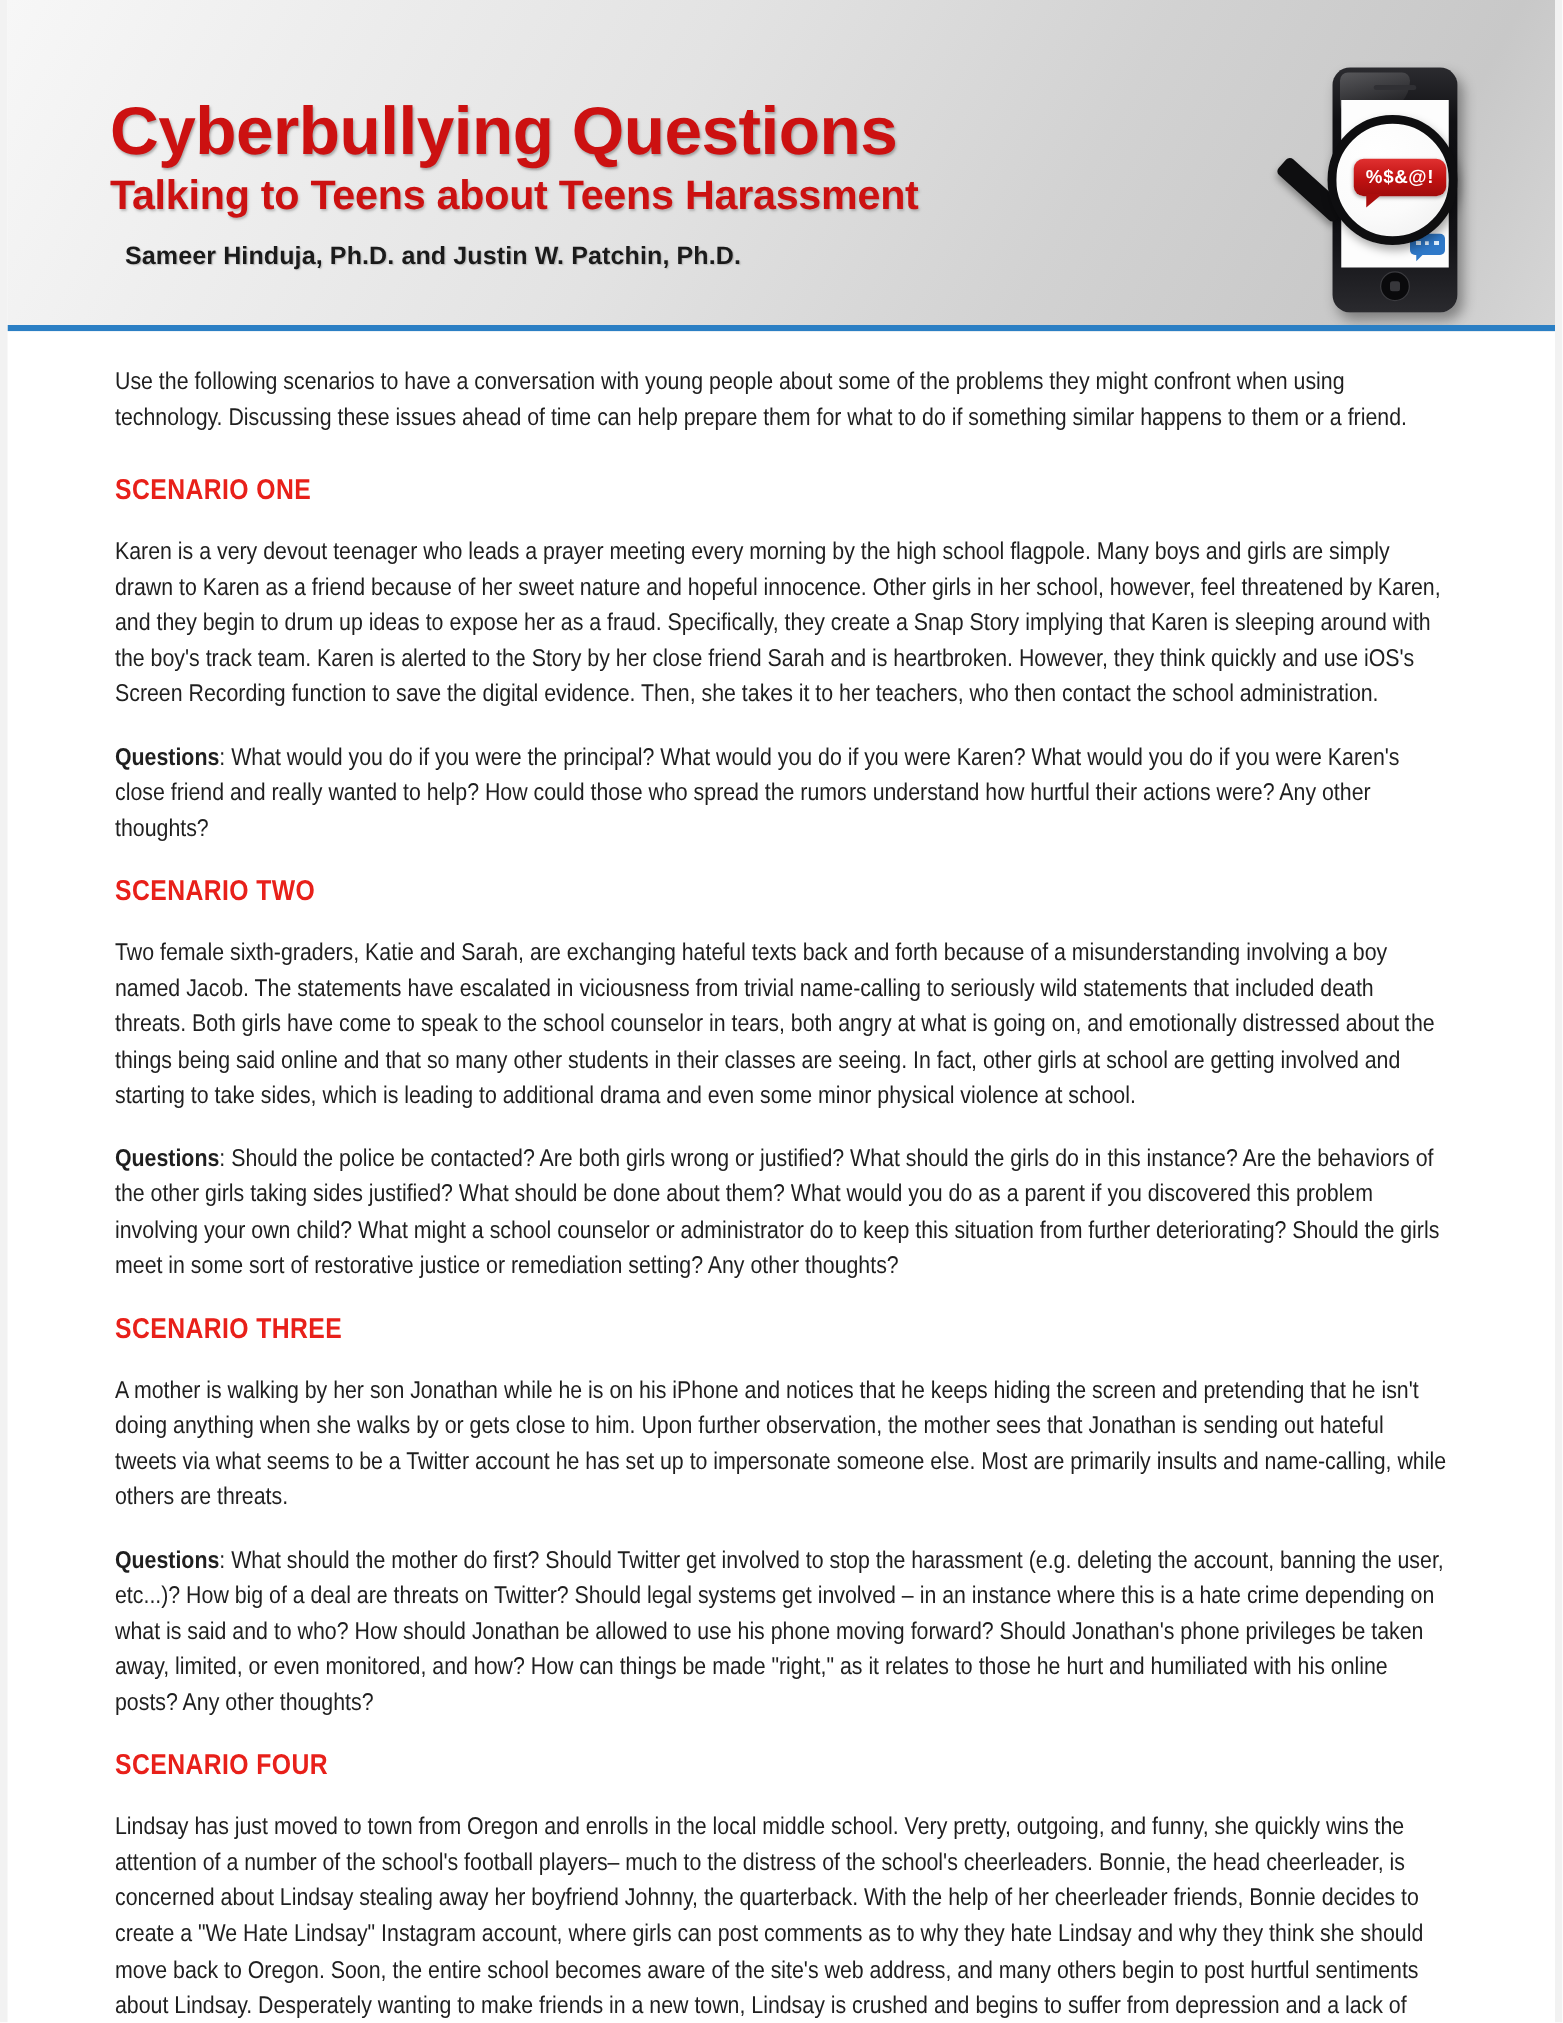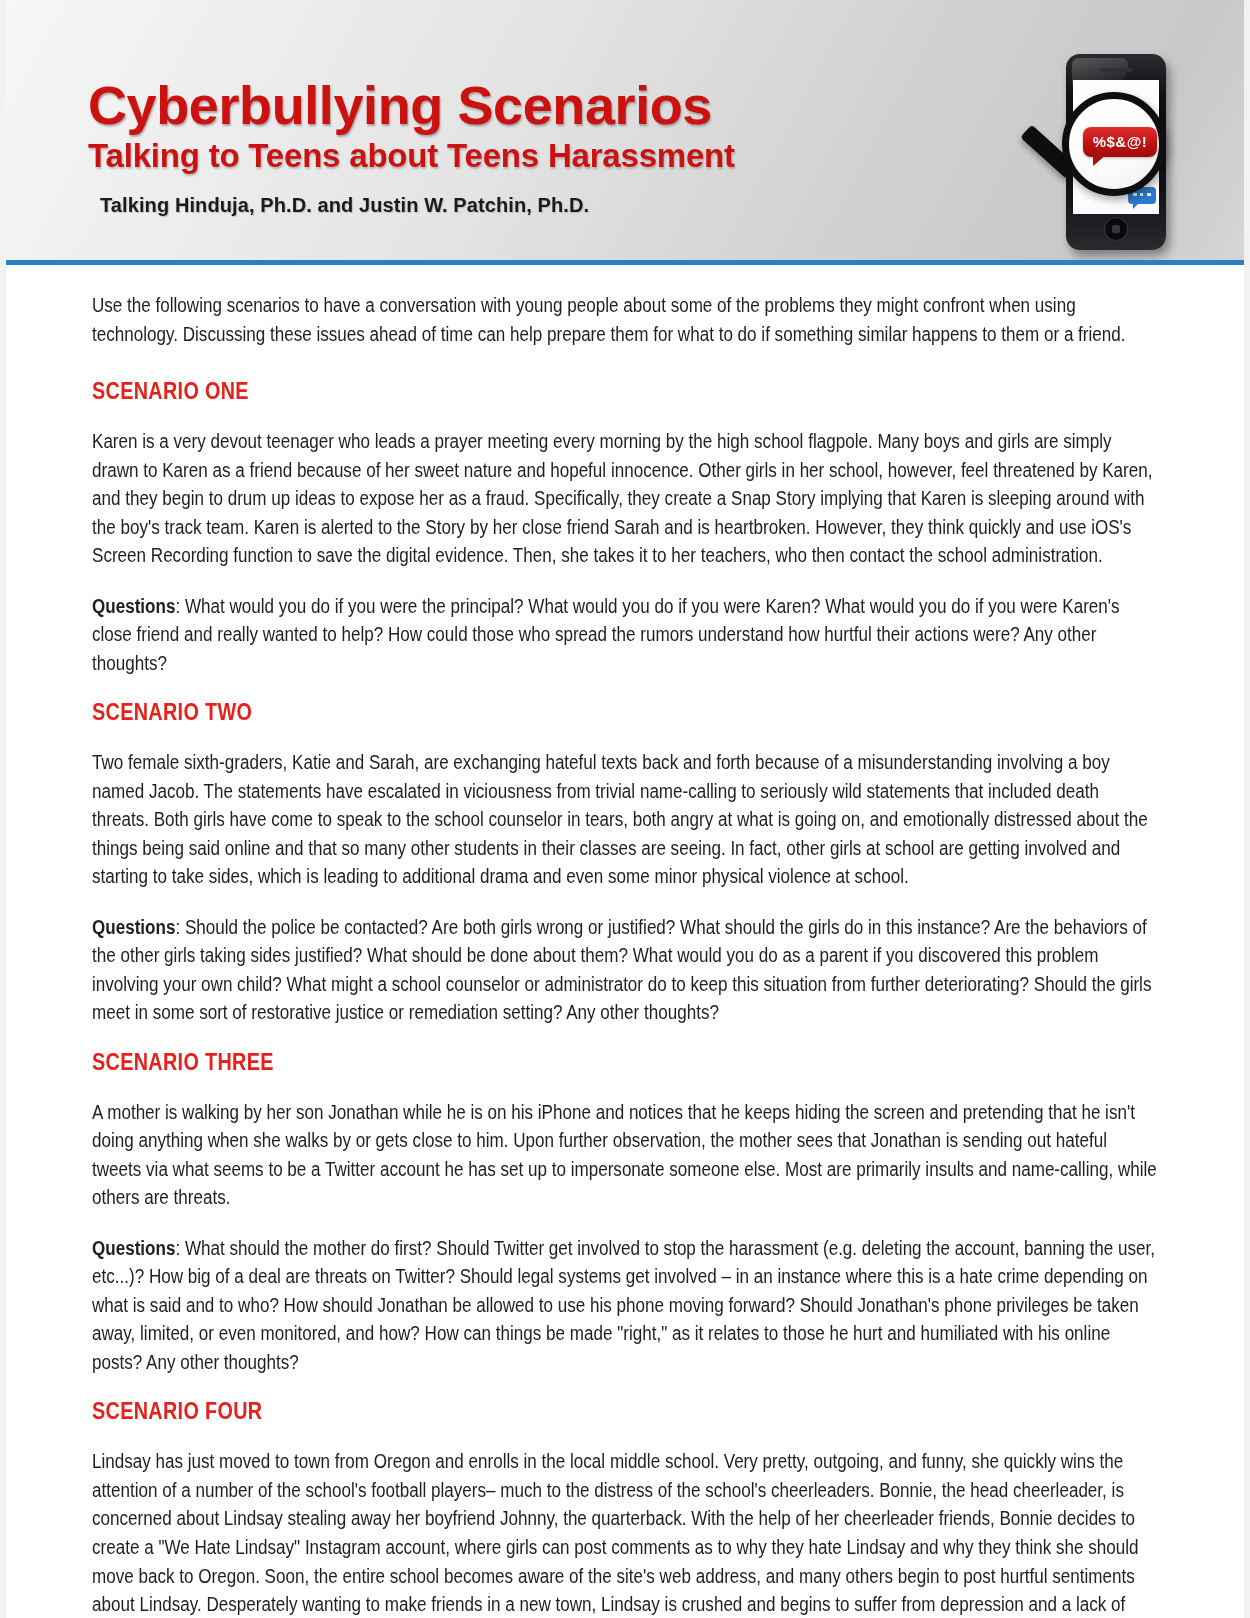--- a/index.html
+++ b/index.html
@@ -241,23 +241,23 @@
     transform-origin: left center;
   }
 </style>
 </head>
 <body>
 
 <div class="page">
 
   <div class="header">
     <div class="header-inner">
-      <h1 class="title-main">Cyberbullying Scenarios</h1>
+      <h1 class="title-main">Cyberbullying Questions</h1>
       <h2 class="title-sub">Talking to Teens about Teens Harassment</h2>
-      <div class="authors">Talking Hinduja, Ph.D. and Justin W. Patchin, Ph.D.</div>
+      <div class="authors">Sameer Hinduja, Ph.D. and Justin W. Patchin, Ph.D.</div>
     </div>
 
     <div class="phone-art">
       <div class="phone-body">
         <div class="phone-gloss"></div>
         <div class="phone-speaker"></div>
         <div class="phone-screen"></div>
         <div class="chat-badge"></div>
         <div class="phone-home"></div>
       </div>

